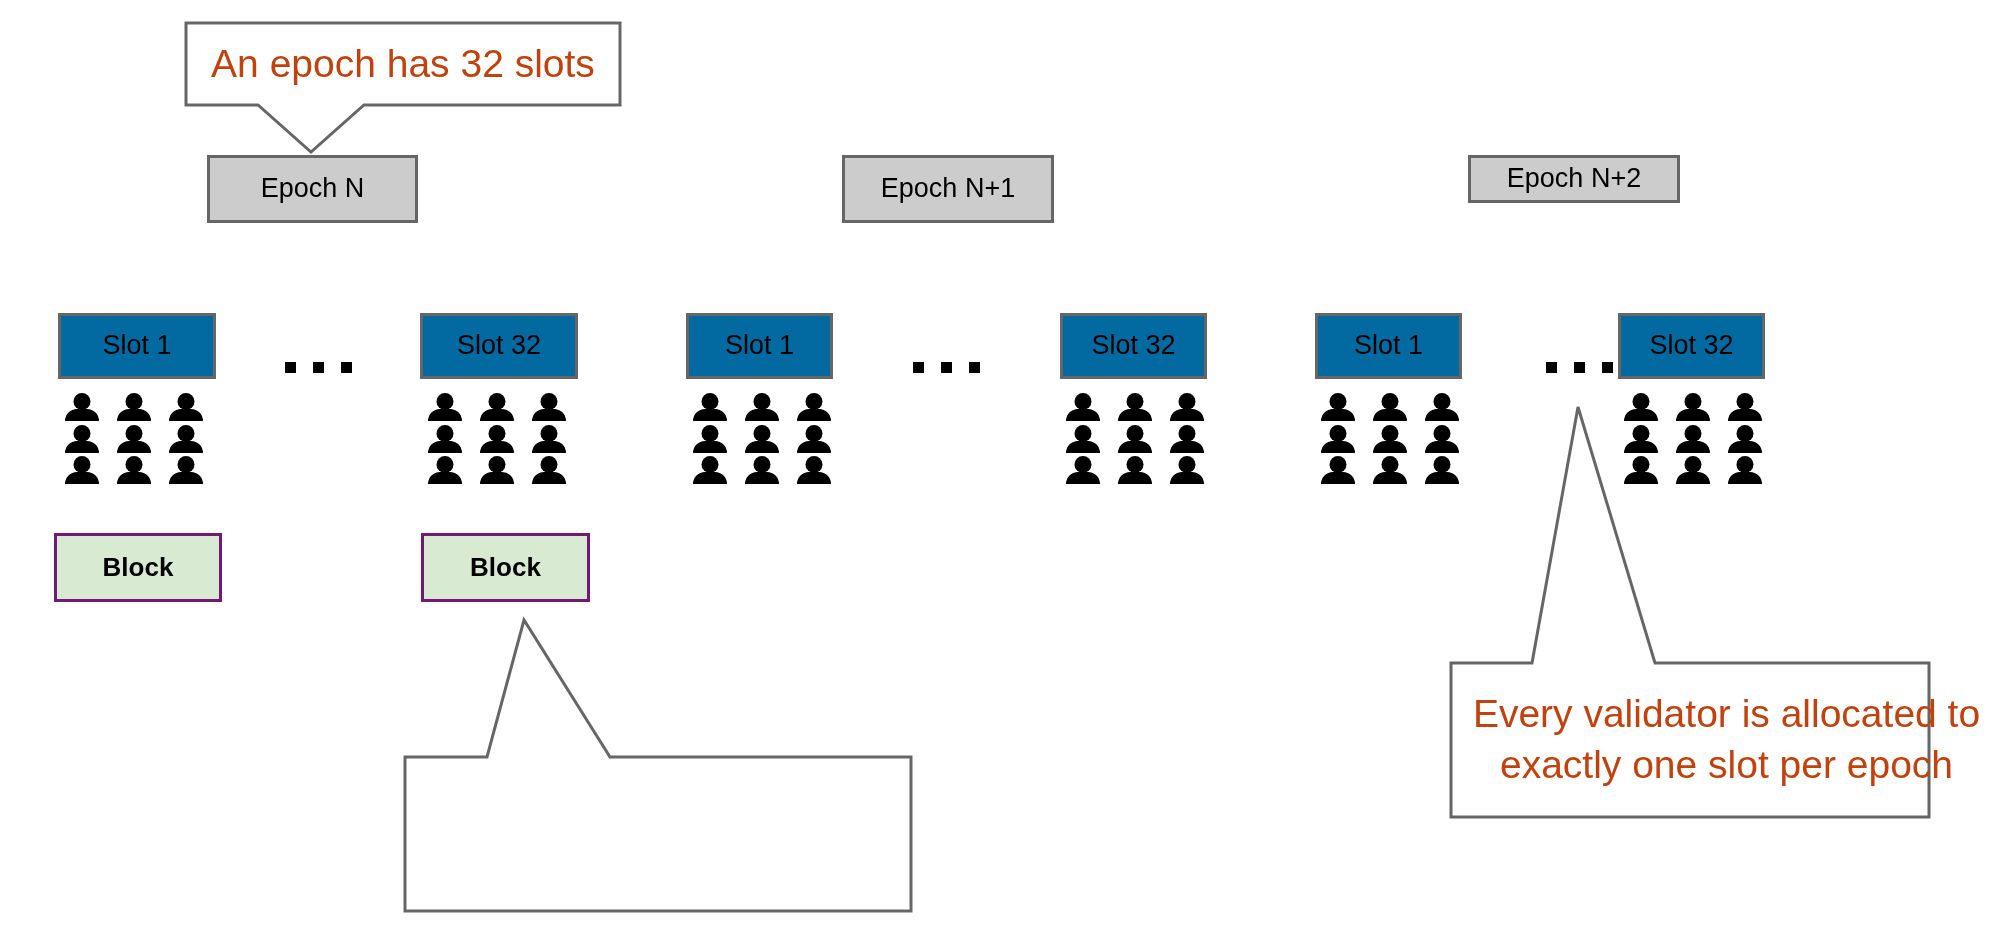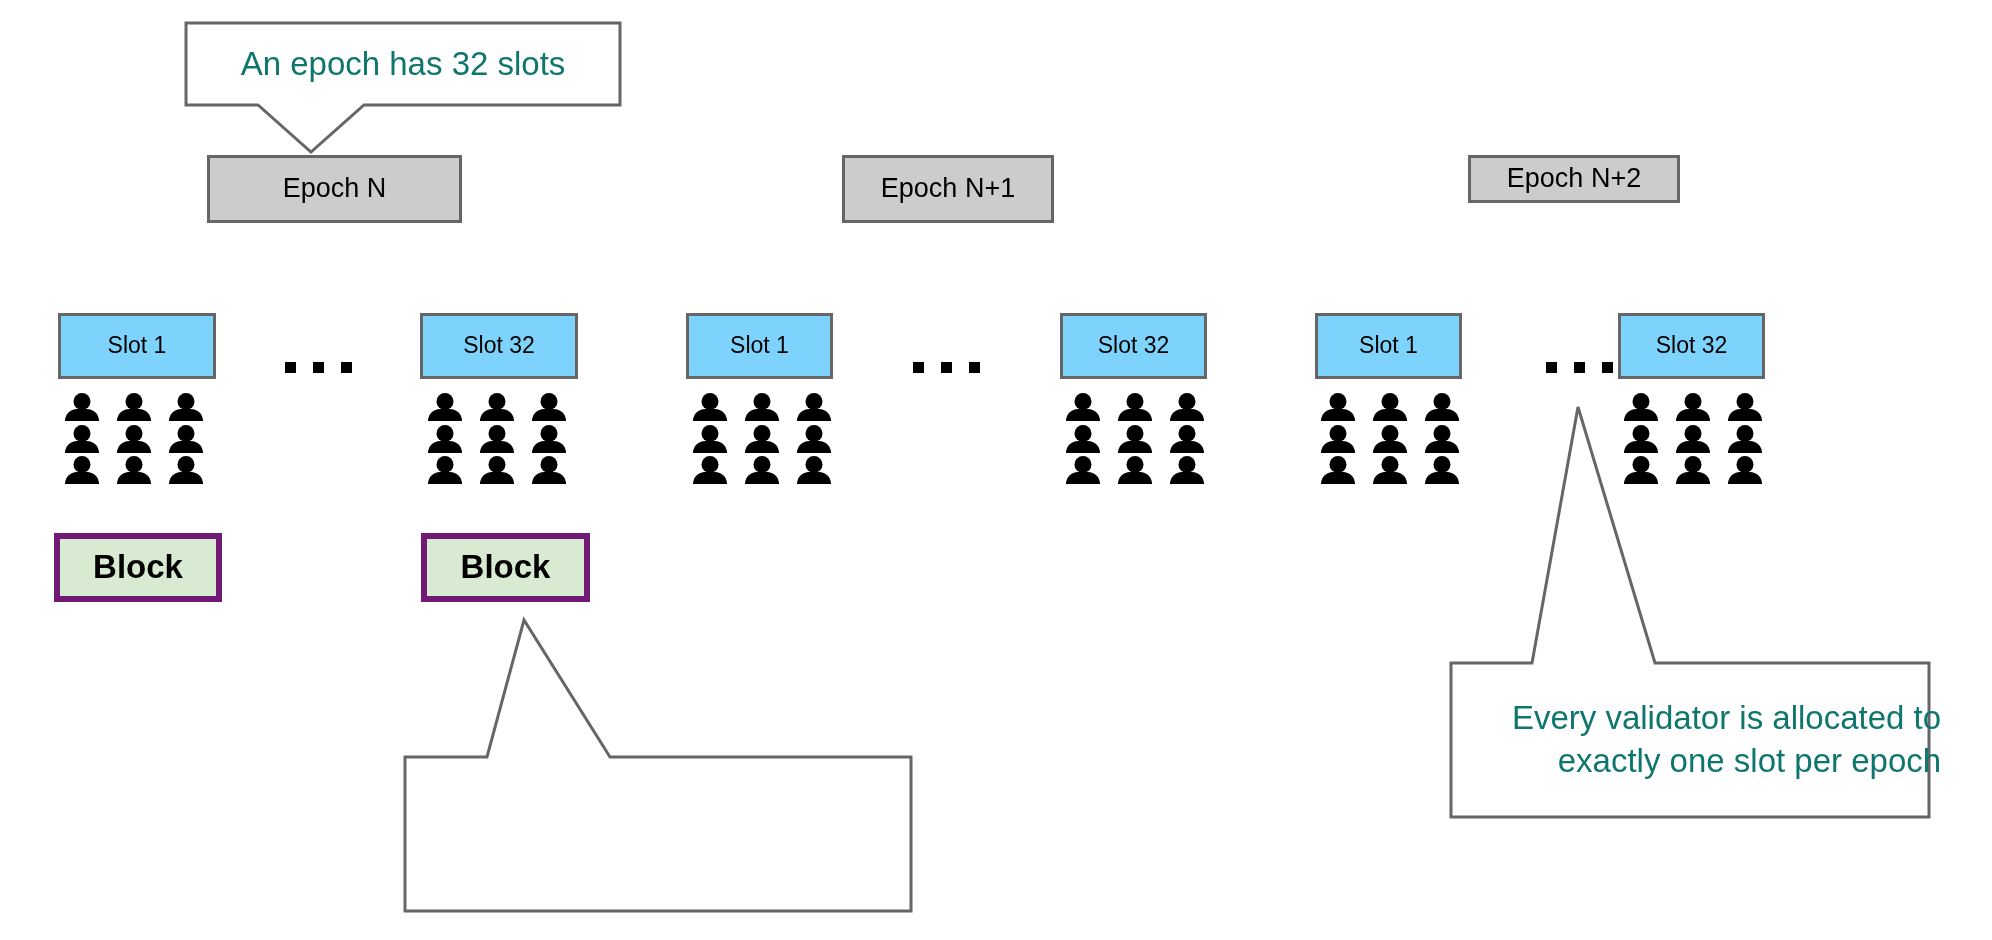--- a/index.html
+++ b/index.html
@@ -36,39 +36,39 @@
     text-align: center;
     line-height: 1.18;
     color: #000000;
   }
   .epoch-box {
     background: #cccccc;
     border: 3px solid #666666;
     font-size: 27px;
   }
   .slot-box {
-    background: #7dd3fc;
+    background: #0369a1;
     border: 3px solid #666666;
-    font-size: 23px;
+    font-size: 27px;
   }
   .block-box {
     background: #d9ead3;
-    border: 6px solid #701a75;
-    font-size: 33px;
+    border: 3px solid #701a75;
+    font-size: 26px;
     font-weight: bold;
   }
   .callout-text {
     position: absolute;
     box-sizing: border-box;
     display: flex;
     align-items: center;
     justify-content: center;
-    text-align: right;
-    color: #0f766e;
-    font-size: 33px;
+    text-align: center;
+    color: #c2410c;
+    font-size: 39px;
     line-height: 1.30;
     white-space: pre-line;
     pointer-events: none;
   }
   .ellipsis {
     position: absolute;
     display: flex;
     align-items: center;
     gap: 17px;
   }
@@ -125,21 +125,21 @@
 
     <path d="M 1451 663 L 1532 663 L 1578 407 L 1655 663 L 1929 663 L 1929 817 L 1451 817 Z" fill="#ffffff" stroke="#666666" stroke-width="3" stroke-linejoin="miter" vector-effect="non-scaling-stroke"></path>
   </svg>
 
   <div class="callout-text" style="left:186px; top:23px; width:434px; height:82px;">An epoch has 32 slots</div>
 
 
   <div class="callout-text" style="left:1451px; top:663px; width:551px; height:154px;">Every validator is allocated to
 exactly one slot per epoch</div>
 
-  <div class="box epoch-box" style="left:207px; top:155px; width:255px; height:68px;">Epoch N</div>
+  <div class="box epoch-box" style="left:207px; top:155px; width:211px; height:68px;">Epoch N</div>
 
   <div class="box epoch-box" style="left:842px; top:155px; width:212px; height:68px;">Epoch N+1</div>
 
   <div class="box epoch-box" style="left:1468px; top:155px; width:212px; height:48px;">Epoch N+2</div>
 
   <div class="box slot-box" style="left:58px; top:313px; width:158px; height:66px;">Slot 1</div>
 
   <div class="validators" style="left:62px; top:393px; width:146px; height:92px;">
     <div class="person">
         <span class="head"></span>

